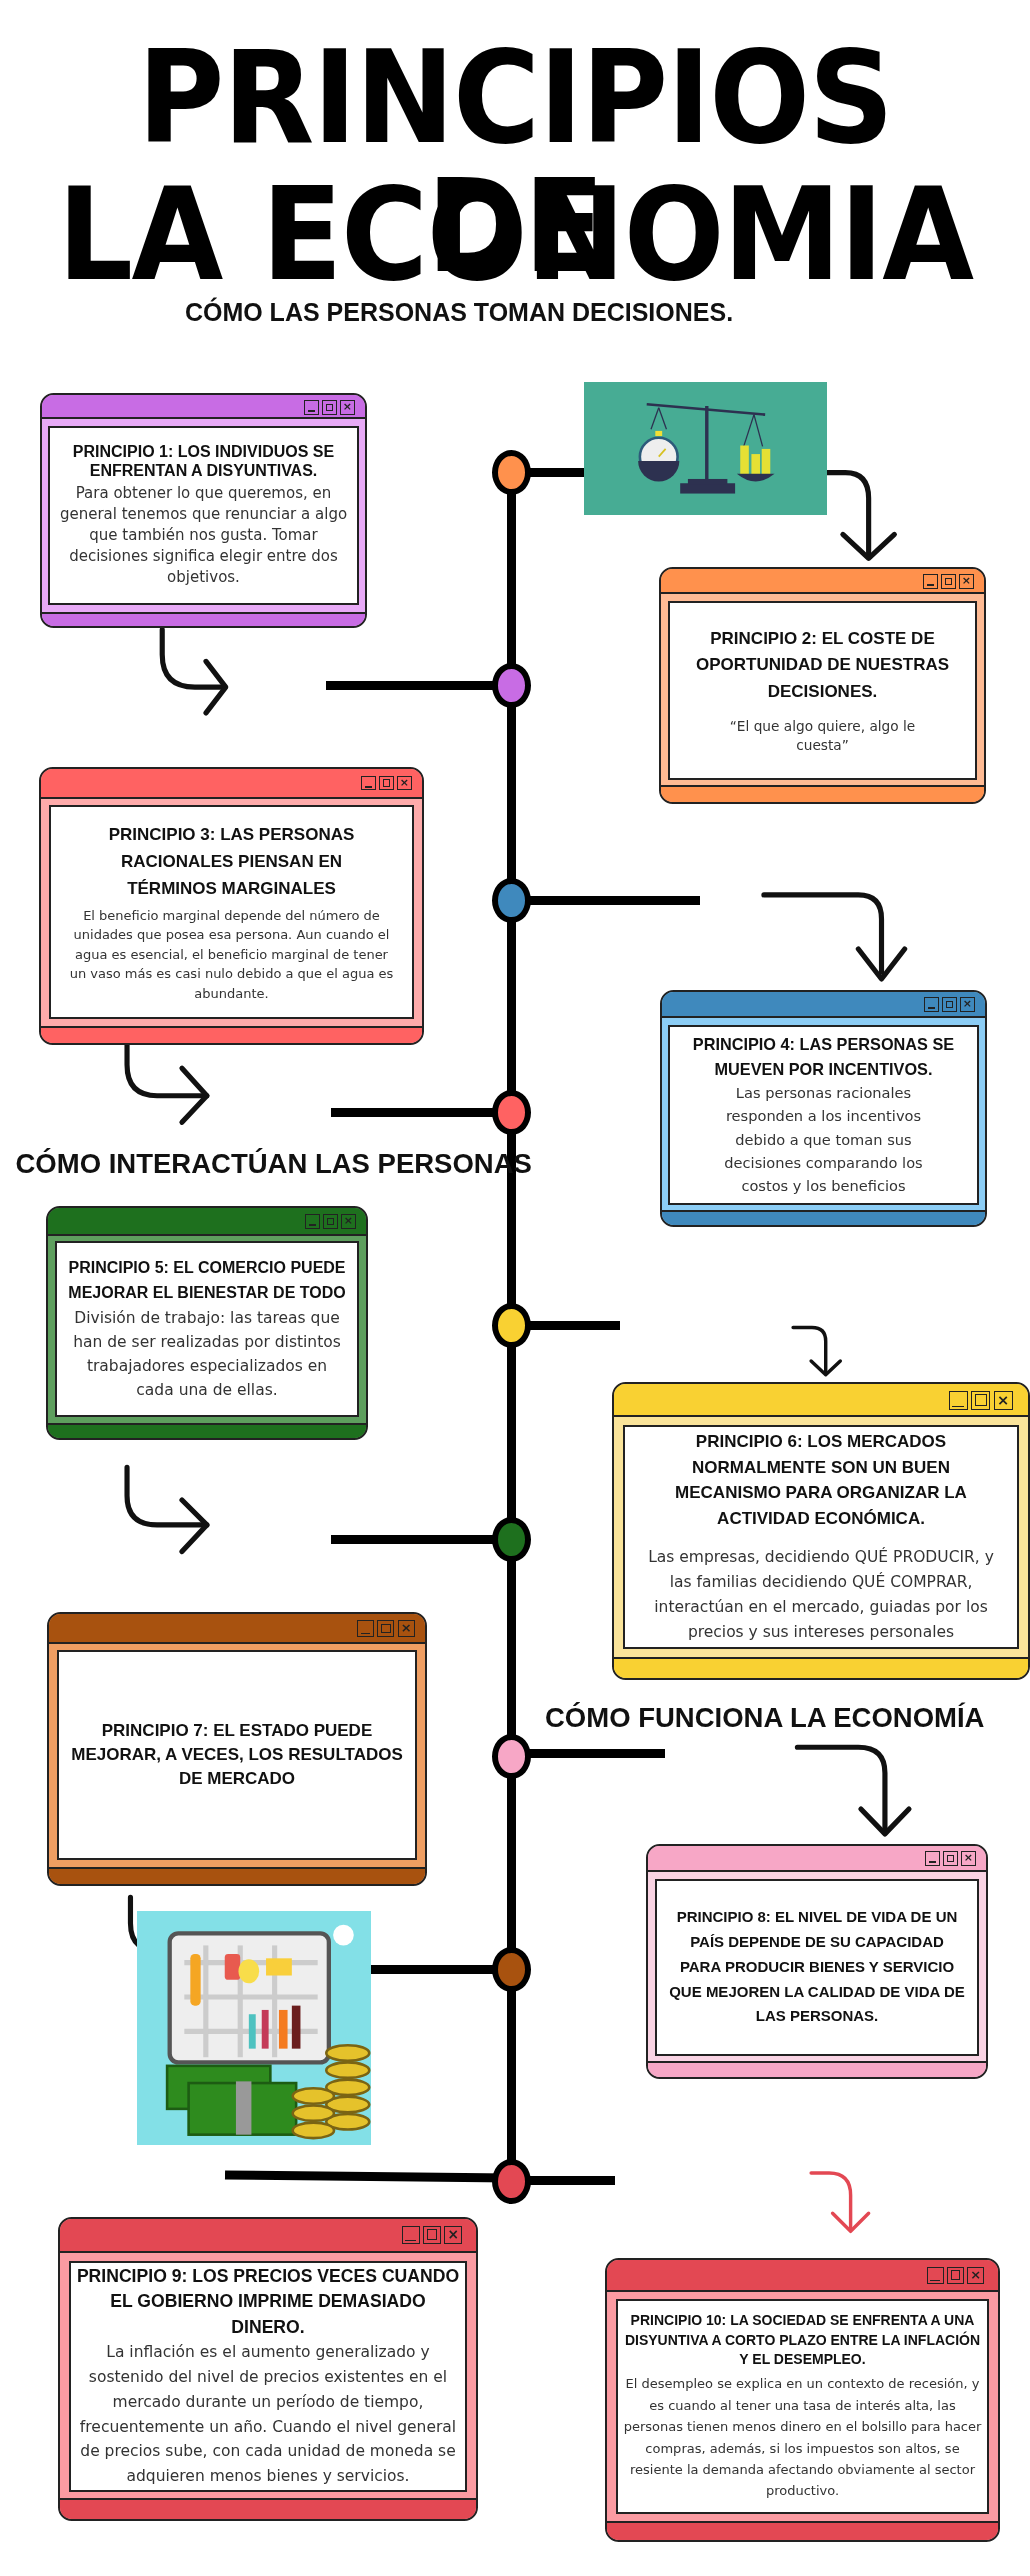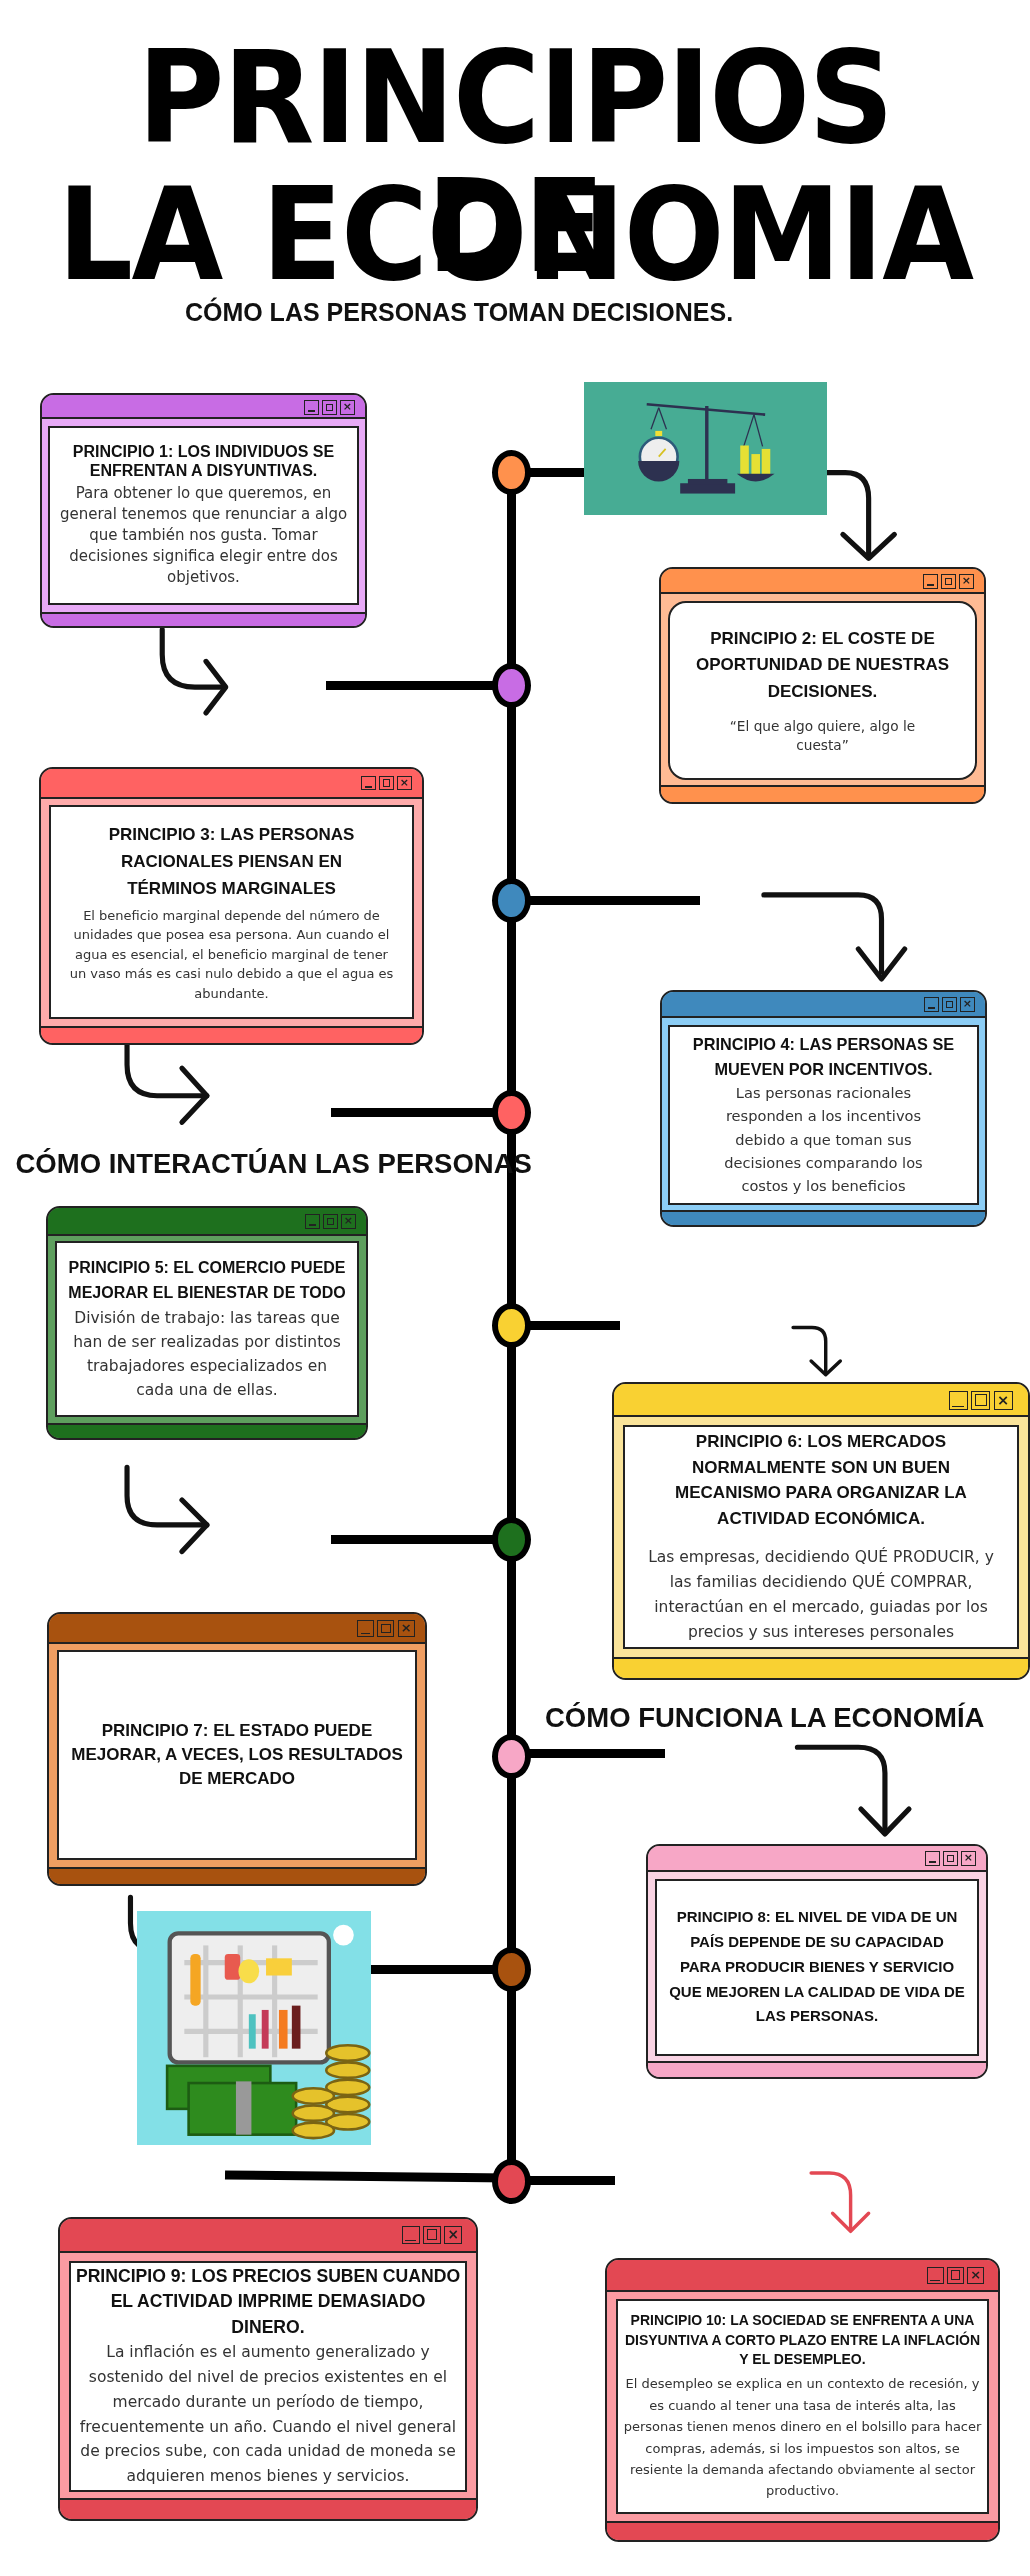--- a/index.html
+++ b/index.html
@@ -185,21 +185,21 @@
 
 <div class="abs win" style="left:659px; top:567px; width:327px; height:237px; background:#ffbb94;">
   <div class="bar" style="height:23px; background:#ff914d;">
     <div class="ctrls">
       <div class="ctrl min"></div>
       <div class="ctrl max"></div>
       <div class="ctrl">×</div>
     </div>
   </div>
   <div class="footbar" style="height:15.5px; background:#ff914d;"></div>
-  <div class="inner" style="left:6.9px; right:6.9px; top:32px; bottom:22px; padding:5.2px 22px;border-radius:18px;">
+  <div class="inner" style="left:6.9px; right:6.9px; top:32px; bottom:22px; padding:5.2px 22px;">
     <div class="head" style="font-size:17px; line-height:1.55;">PRINCIPIO 2: EL COSTE DE OPORTUNIDAD DE NUESTRAS DECISIONES.</div>
     <div class="body" style="font-size:13.7px; margin-top:12px; padding:0 26px;">“El que algo quiere, algo le cuesta”</div>
   </div>
 </div>
 
 <div class="abs win" style="left:39px; top:767px; width:385px; height:278px; background:#ffabab;">
   <div class="bar" style="height:27.5px; background:#ff6262;">
     <div class="ctrls" style="top:6.9px;">
       <div class="ctrl min"></div>
       <div class="ctrl max"></div>
@@ -289,21 +289,21 @@
 <div class="abs win" style="left:58px; top:2217px; width:420px; height:304px; background:#fb9ba2;">
   <div class="bar" style="height:32px; background:#e34853;">
     <div class="ctrls" style="top:6.9px; right:13.7px;">
       <div class="ctrl min" style="width:18px;height:18px;"></div>
       <div class="ctrl max" style="width:18px;height:18px;"></div>
       <div class="ctrl" style="width:18px;height:18px;font-size:13.7px;line-height:14.6px;">×</div>
     </div>
   </div>
   <div class="footbar" style="height:19px; background:#e34853;"></div>
   <div class="inner" style="left:8.6px; right:8.6px; top:42px; bottom:27.5px; padding:3.4px 5.2px;">
-    <div class="head" style="font-size:17.6px; line-height:1.45;">PRINCIPIO 9: LOS PRECIOS SUBEN CUANDO EL ACTIVIDAD IMPRIME DEMASIADO DINERO.</div>
+    <div class="head" style="font-size:17.6px; line-height:1.45;">PRINCIPIO 9: LOS PRECIOS VECES CUANDO EL GOBIERNO IMPRIME DEMASIADO DINERO.</div>
     <div class="body" style="font-size:15.5px; line-height:1.6; margin-top:0; padding:0 3.4px;">La inflación es el aumento generalizado y sostenido del nivel de precios existentes en el mercado durante un período de tiempo, frecuentemente un año. Cuando el nivel general de precios sube, con cada unidad de moneda se adquieren menos bienes y servicios.</div>
   </div>
 </div>
 
 <div class="abs win" style="left:605px; top:2258px; width:395px; height:284px; background:#fb9ba2;">
   <div class="bar" style="height:30px; background:#e34853;">
     <div class="ctrls" style="top:6.9px; right:13.7px;">
       <div class="ctrl min" style="width:17px;height:17px;"></div>
       <div class="ctrl max" style="width:17px;height:17px;"></div>
       <div class="ctrl" style="width:17px;height:17px;font-size:13px;line-height:13.7px;">×</div>

